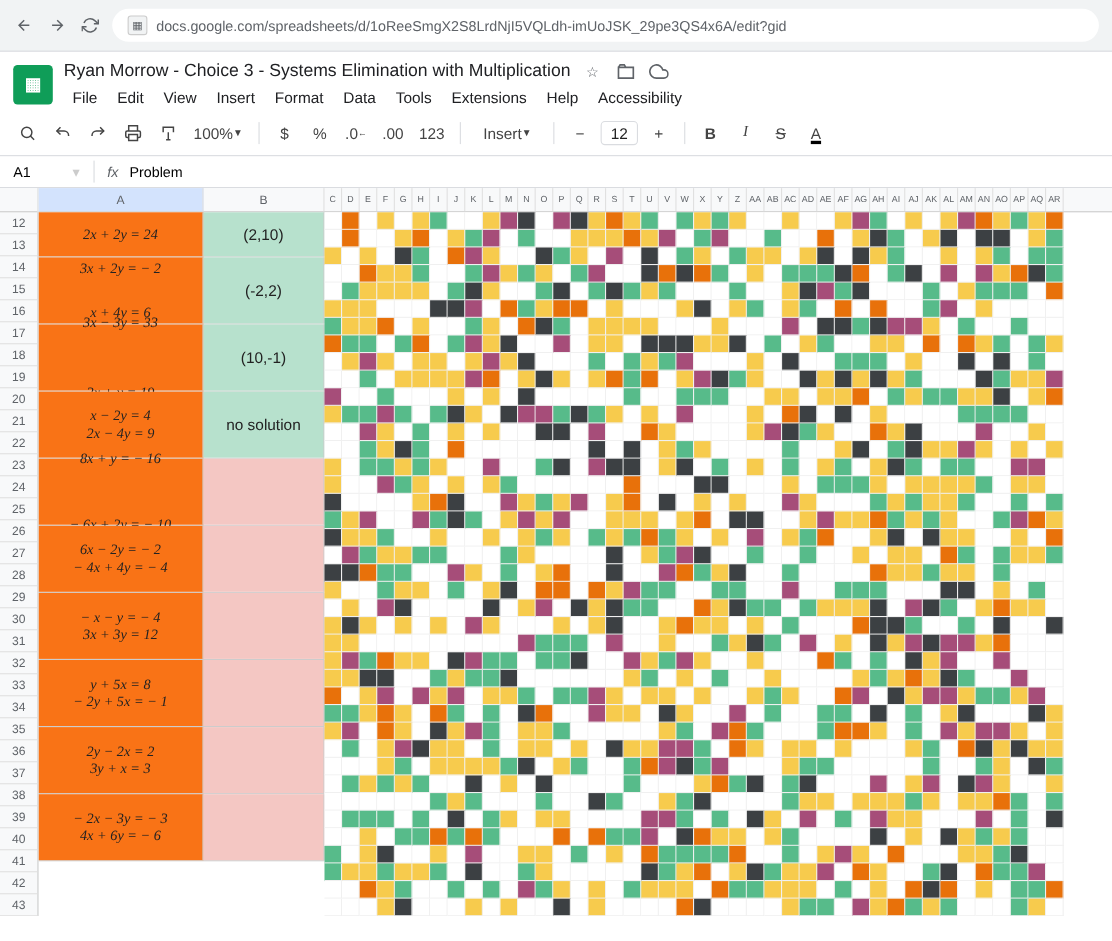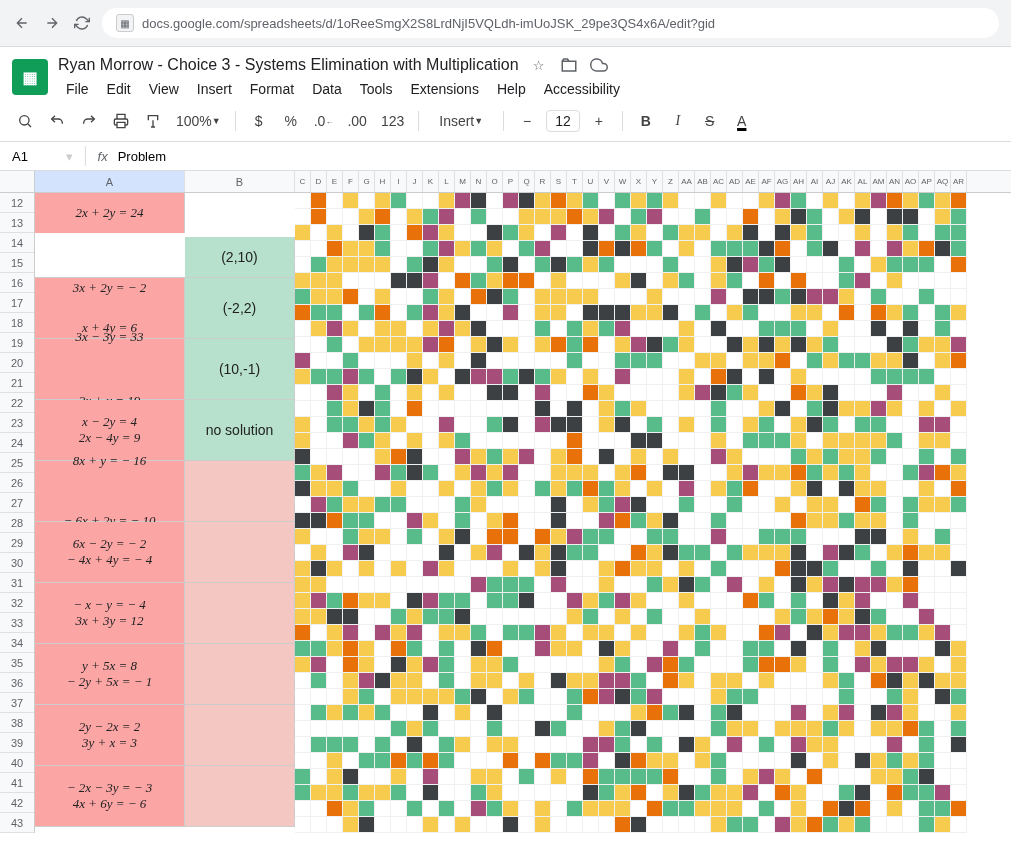--- a/index.html
+++ b/index.html
@@ -38,21 +38,21 @@
   .grid-wrap { flex: 1; overflow: hidden; }
   .col-headers { display: flex; background: #f8f9fa; border-bottom: 1px solid #ccc; height: 22px; }
   .col-h { font-size: 11px; color: #5f6368; display: flex; align-items: center; justify-content: center; border-right: 1px solid #e0e0e0; }
   .col-a { width: 150px; background: #d3e3fd; }
   .col-b { width: 110px; }
   .col-small { width: 16px; }
   
   .grid-body { display: flex; }
   .left-cols { display: flex; flex-direction: column; }
   .problem-row { display: flex; border-bottom: 1px solid #ccc; }
-  .cell-a { width: 150px; border-right: 1px solid #ccc; background: #fca5a5; display: flex; flex-direction: column; justify-content: center; align-items: center; font-size: 13px; padding: 2px; font-family: 'Times New Roman', serif; font-style: italic;}
+  .cell-a { width: 150px; border-right: 1px solid #ccc; background: #f97316; display: flex; flex-direction: column; justify-content: center; align-items: center; font-size: 13px; padding: 2px; font-family: 'Times New Roman', serif; font-style: italic;}
   .cell-a.single { height: 20px; }
   .cell-a.triple { height: 60px; }
   .cell-b { width: 110px; border-right: 1px solid #ccc; display: flex; align-items: center; justify-content: center; font-size: 14px; }
   .cell-b.green { background: #b7e1cd; }
   .cell-b.pink { background: #f4c7c3; }
   
   .pixel-area { position: relative; }
   .pixel-grid { display: grid; grid-template-columns: repeat(42, 16px); grid-auto-rows: 16px; }
   .px { width: 16px; height: 16px; border-right: 1px solid #f0f0f0; border-bottom: 1px solid #f0f0f0; }
   .px.w { background: #fff; }
@@ -275,21 +275,21 @@
           <div class="col-h col-small" style="font-size: 8px;">AQ</div>
           <div class="col-h col-small" style="font-size: 8px;">AR</div>
         </div>
     </div>
     <div class="grid-body">
       <div class="left-cols" id="left-cols">
           <div class="problem-row">
             <div class="cell-a single" style="height: 40px;">
               <div>2x + 2y = 24</div>
             </div>
-            <div class="cell-b green" style="height: 40px; margin-top: 44px;">(2,10)</div>
+            <div class="cell-b green" style="height: 40px;">(2,10)</div>
           </div>
           <div class="problem-row">
             <div class="cell-a triple" style="height: 60px; justify-content: space-between;">
               <div>3x + 2y = − 2</div>
               <div>x + 4y = 6</div>
             </div>
             <div class="cell-b green" style="height: 60px;">(-2,2)</div>
           </div>
           <div class="problem-row">
             <div class="cell-a triple" style="height: 60px; gap: 48px;">

